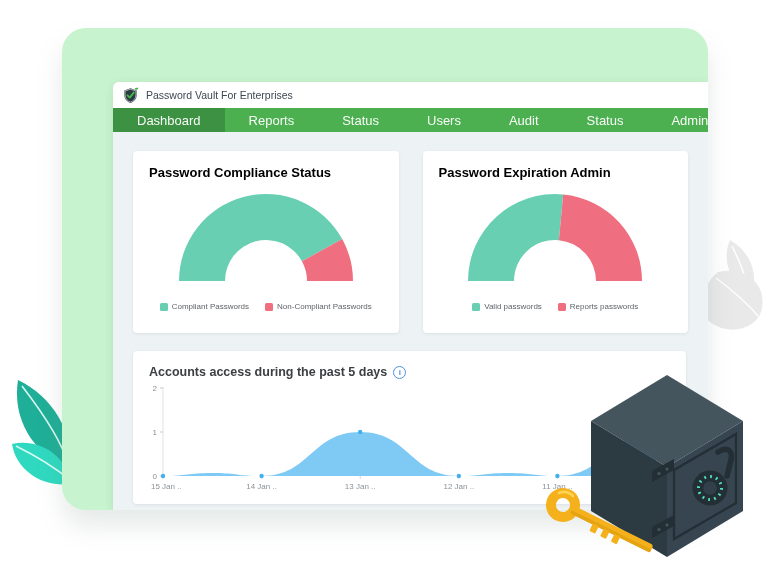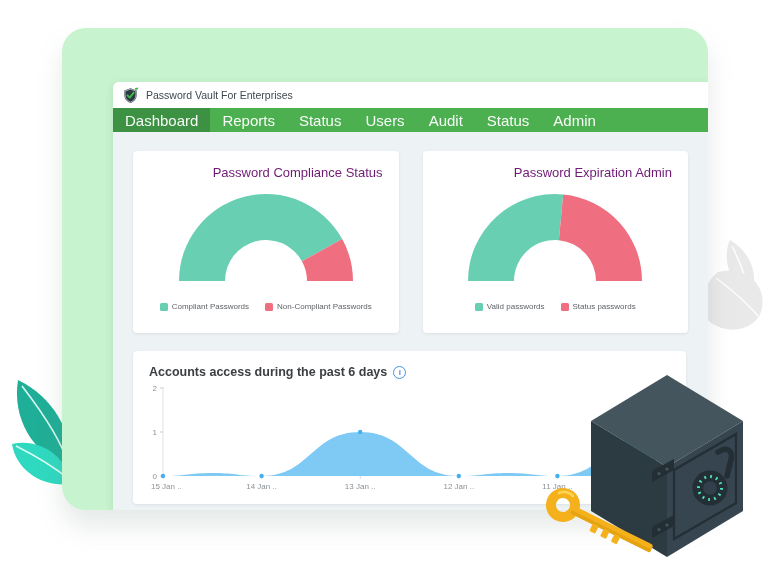--- a/index.html
+++ b/index.html
@@ -5,38 +5,38 @@
   html,body{margin:0;padding:0;background:#fff;}
   .stage{position:relative;width:768px;height:572px;background:#ffffff;overflow:hidden;
          font-family:"Liberation Sans","DejaVu Sans",sans-serif;}
 
   
   .leaves-left{position:absolute;left:6px;top:366px;z-index:0;}
   .leaf-right{position:absolute;left:688px;top:238px;z-index:0;}
 
   
   .panel{position:absolute;left:62px;top:28px;width:646px;height:482px;background:#c7f4ce;
-         border-radius:24px;z-index:1;overflow:hidden;box-shadow:0 16px 26px rgba(110,140,120,.18);text-align:right;}
+         border-radius:24px;z-index:1;overflow:hidden;box-shadow:0 16px 26px rgba(110,140,120,.18);}
 
   
   .window{position:absolute;left:51px;top:54px;width:595px;height:428px;background:#edf2f4;
           border-top-left-radius:6px;box-shadow:0 2px 10px rgba(0,0,0,.10);}
   .titlebar{height:26px;background:#ffffff;border-top-left-radius:6px;display:flex;align-items:center;
             gap:7px;padding-left:9px;}
   .app-title{font-size:10.5px;color:#3d4852;font-weight:500;}
   .navbar{height:24px;background:#4caf50;display:flex;align-items:stretch;}
-  .tab{display:flex;align-items:center;padding:0 12px;font-size:15px;color:rgba(255,255,255,.96);
+  .tab{display:flex;align-items:center;padding:0 24px;font-size:13px;color:rgba(255,255,255,.96);
        cursor:pointer;white-space:nowrap;}
   .tab.active{background:#3c9142;font-weight:500;}
 
   .content{padding:19px 20px 0 20px;}
   .cards-row{display:flex;gap:24px;margin-bottom:18px;}
   .card{background:#fff;border-radius:4px;box-shadow:0 1px 3px rgba(60,64,67,.10);}
   .donut-card{flex:1;height:182px;padding:14px 16px;box-sizing:border-box;}
-  .card-title{font-size:13px;font-weight:400;color:#701a75;}
+  .card-title{font-size:13px;font-weight:700;color:#000000;}
   .donut-svg{display:block;margin:4px auto 0 auto;}
   .legend{display:flex;justify-content:center;gap:16px;margin-top:16px;}
   .li{display:flex;align-items:center;font-size:8px;color:#5f6368;}
   .sw{width:8px;height:8px;border-radius:1.5px;margin-right:4px;display:inline-block;}
 
   .access-card{width:553px;height:153px;padding:14px 16px 0 16px;box-sizing:border-box;}
   .access-title-row{display:flex;align-items:center;}
   .access-title{font-size:12.5px;font-weight:600;color:#3c4043;}
   .info-icon{width:11px;height:11px;border:1px solid #4d90e0;border-radius:50%;color:#4d90e0;
              font-size:8px;line-height:11px;display:inline-flex;align-items:center;justify-content:center;
@@ -118,29 +118,29 @@
                 <path d="M 13.00 97.00 A 87 87 0 0 1 108.19 10.39 L 103.86 56.18 A 41 41 0 0 0 59.00 97.00 Z" fill="#69cfb2"></path>
                 <path d="M 108.19 10.39 A 87 87 0 0 1 187.00 97.00 L 141.00 97.00 A 41 41 0 0 0 103.86 56.18 Z" fill="#ef6f80"></path>
               </svg>
             <div class="legend">
               <span class="li">
                 <span class="sw" style="background: rgb(105, 207, 178);"></span>
                 <span>Valid passwords</span>
               </span>
               <span class="li">
                 <span class="sw" style="background: rgb(239, 111, 128);"></span>
-                <span>Status passwords</span>
+                <span>Reports passwords</span>
               </span>
             </div>
           </div>
         </div>
 
         <div class="card access-card">
           <div class="access-title-row">
-            <span class="access-title">Accounts access during the past 6 days</span>
+            <span class="access-title">Accounts access during the past 5 days</span>
             <span class="info-icon">i</span>
           </div>
           <svg class="area-svg" width="521" height="115" viewBox="0 0 521 115">
               <line x1="14" y1="4" x2="14" y2="93" stroke="#dde2e5" stroke-width="1"></line>
               <line x1="11" y1="93" x2="14" y2="93" stroke="#c7cdd1" stroke-width="1"></line>
               <text x="8" y="95.5" text-anchor="end" class="ax">0</text>
               <line x1="11" y1="49" x2="14" y2="49" stroke="#c7cdd1" stroke-width="1"></line>
               <text x="8" y="51.5" text-anchor="end" class="ax">1</text>
               <line x1="11" y1="5" x2="14" y2="5" stroke="#c7cdd1" stroke-width="1"></line>
               <text x="8" y="7.5" text-anchor="end" class="ax">2</text>

